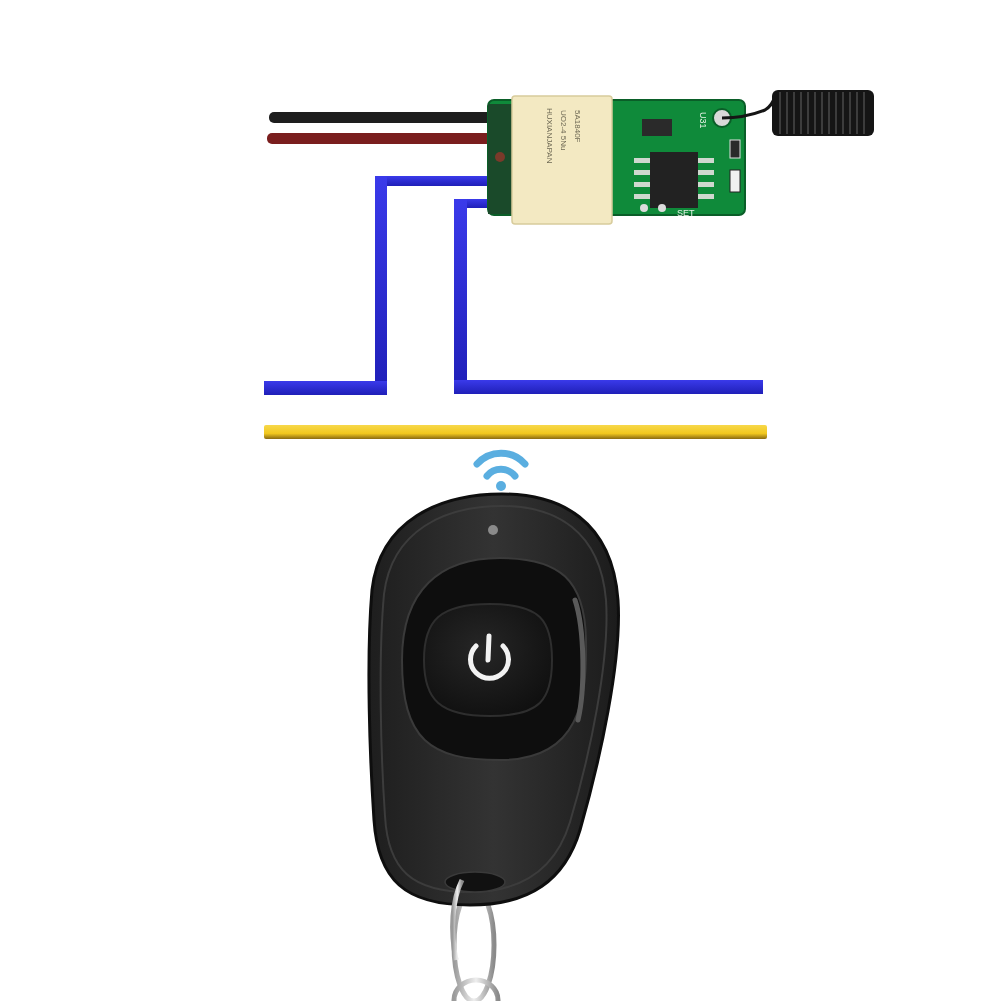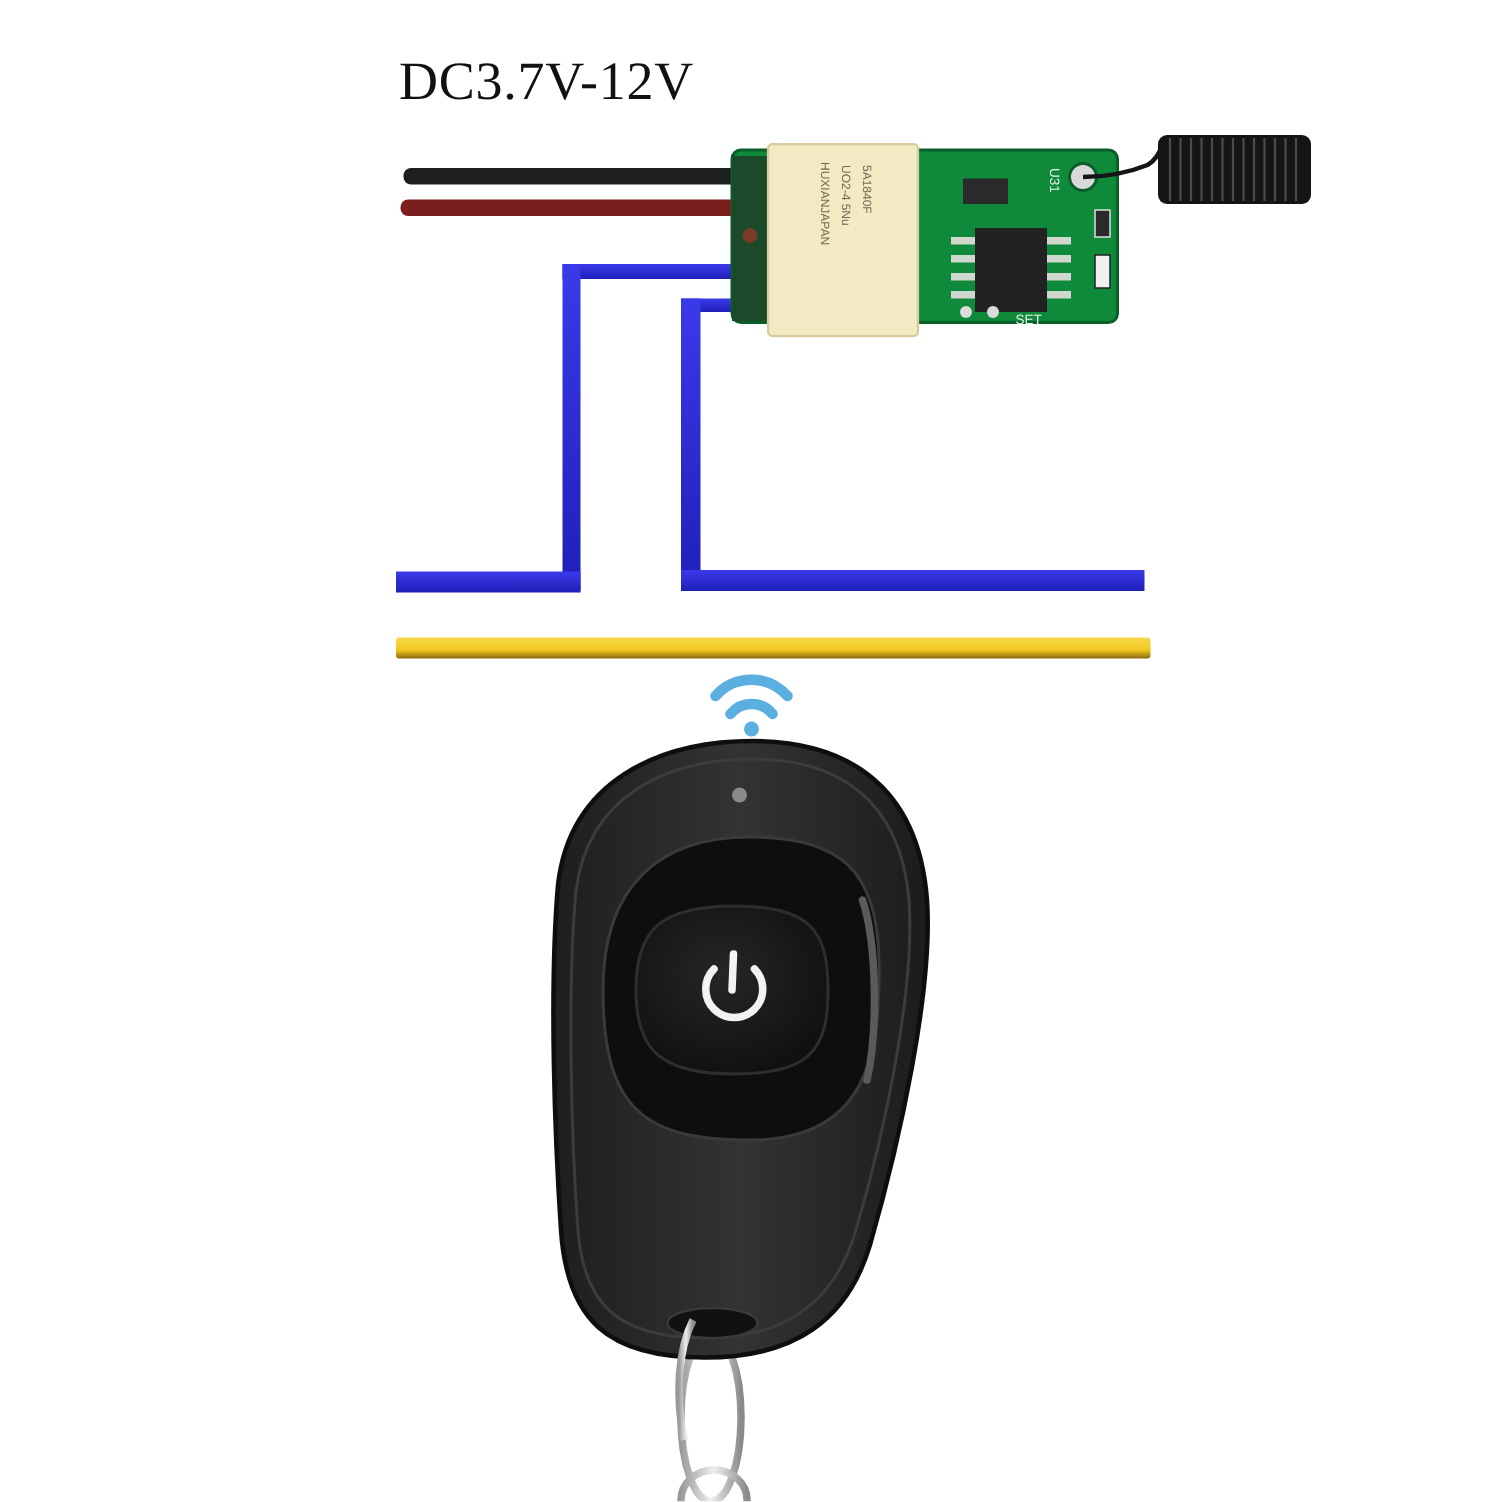--- a/index.html
+++ b/index.html
@@ -38,21 +38,20 @@
       font-family: "Liberation Sans", "DejaVu Sans", sans-serif;
       font-size: 9px;
       fill: #e8f3e8;
     }
   </style>
 </head>
 <body>
 
 <div class="stage">
 
-  <div class="voltage-label">DC3.7V-12V</div>
 
   <svg width="1001" height="1001" viewBox="0 0 1001 1001" xmlns="http://www.w3.org/2000/svg" style="position:absolute;left:0;top:0;">
     <defs>
       <linearGradient id="yellowGrad" x1="0" y1="0" x2="0" y2="1">
         <stop offset="0" stop-color="#f7d84a"></stop>
         <stop offset="0.6" stop-color="#f2c81e"></stop>
         <stop offset="1" stop-color="#8a6a10"></stop>
       </linearGradient>
       <linearGradient id="blueGrad" x1="0" y1="0" x2="0" y2="1">
         <stop offset="0" stop-color="#3a3aea"></stop>

